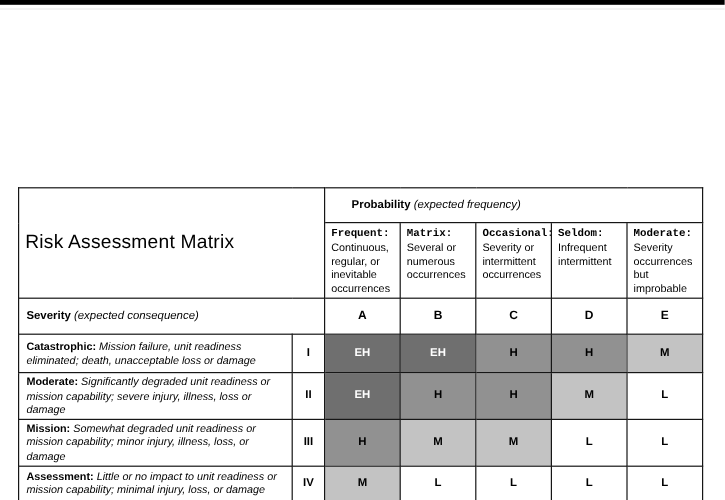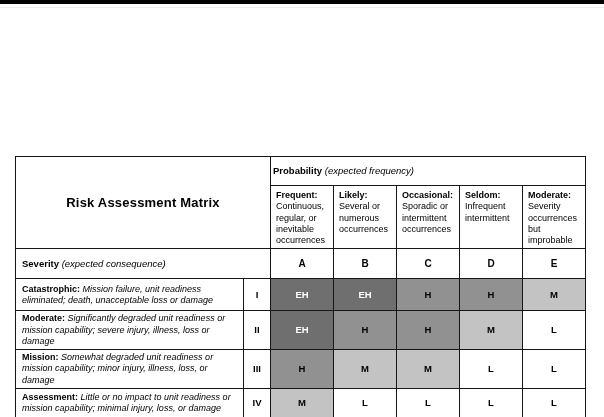--- a/index.html
+++ b/index.html
@@ -26,26 +26,26 @@
     overflow: hidden;
   }
   tr.r1 { height: 29px; }
   tr.r2 { height: 56px; }
   tr.r3 { height: 30px; }
   tr.r4 { height: 32px; }
   tr.r5 { height: 30px; }
   tr.r6 { height: 29px; }
   tr.r7 { height: 30px; }
 
-  .title-cell { text-align: center; font-weight: bold; font-size: 13px; letter-spacing: .2px; }
-  .prob-head { vertical-align: middle; font-size: 9.5px; padding-left: 2px; }
+  .title-cell { font-weight: normal; font-size: 16px; letter-spacing: .2px; }
+  .prob-head { vertical-align: middle; font-size: 9.5px; padding-left: 22px; }
   .b { font-weight: bold; }
   .it { font-style: italic; }
   .col-head { vertical-align: top; padding-top: 4px; font-size: 9px; }
-  .col-head .name { font-weight: bold; display: block; }
+  .col-head .name { font-weight: bold; display: block; font-family: Liberation Mono, monospace; }
   .letter-cell { text-align: center; font-weight: bold; font-size: 10px; }
   .sev-cell { font-size: 9.5px; padding-left: 6px; }
   .desc-cell { padding-left: 6px; padding-right: 4px; }
   .num-cell { text-align: center; font-weight: bold; font-size: 9.5px; }
   .risk-cell { text-align: center; font-weight: bold; font-size: 9.5px; }
 </style>
 </head>
 <body>
 
 <div class="top-bar"></div>
@@ -71,26 +71,26 @@
         <span class="it">(expected frequency)</span>
       </td>
     </tr>
 
     <tr class="r2">
       <td class="col-head">
         <span class="name">Frequent:</span>
         <span>Continuous, regular, or inevitable occurrences</span>
       </td>
       <td class="col-head">
-        <span class="name">Likely:</span>
+        <span class="name">Matrix:</span>
         <span>Several or numerous occurrences</span>
       </td>
       <td class="col-head">
         <span class="name">Occasional:</span>
-        <span>Sporadic or intermittent occurrences</span>
+        <span>Severity or intermittent occurrences</span>
       </td>
       <td class="col-head">
         <span class="name">Seldom:</span>
         <span>Infrequent intermittent</span>
       </td>
       <td class="col-head">
         <span class="name">Moderate:</span>
         <span>Severity occurrences but improbable</span>
       </td>
     </tr>

